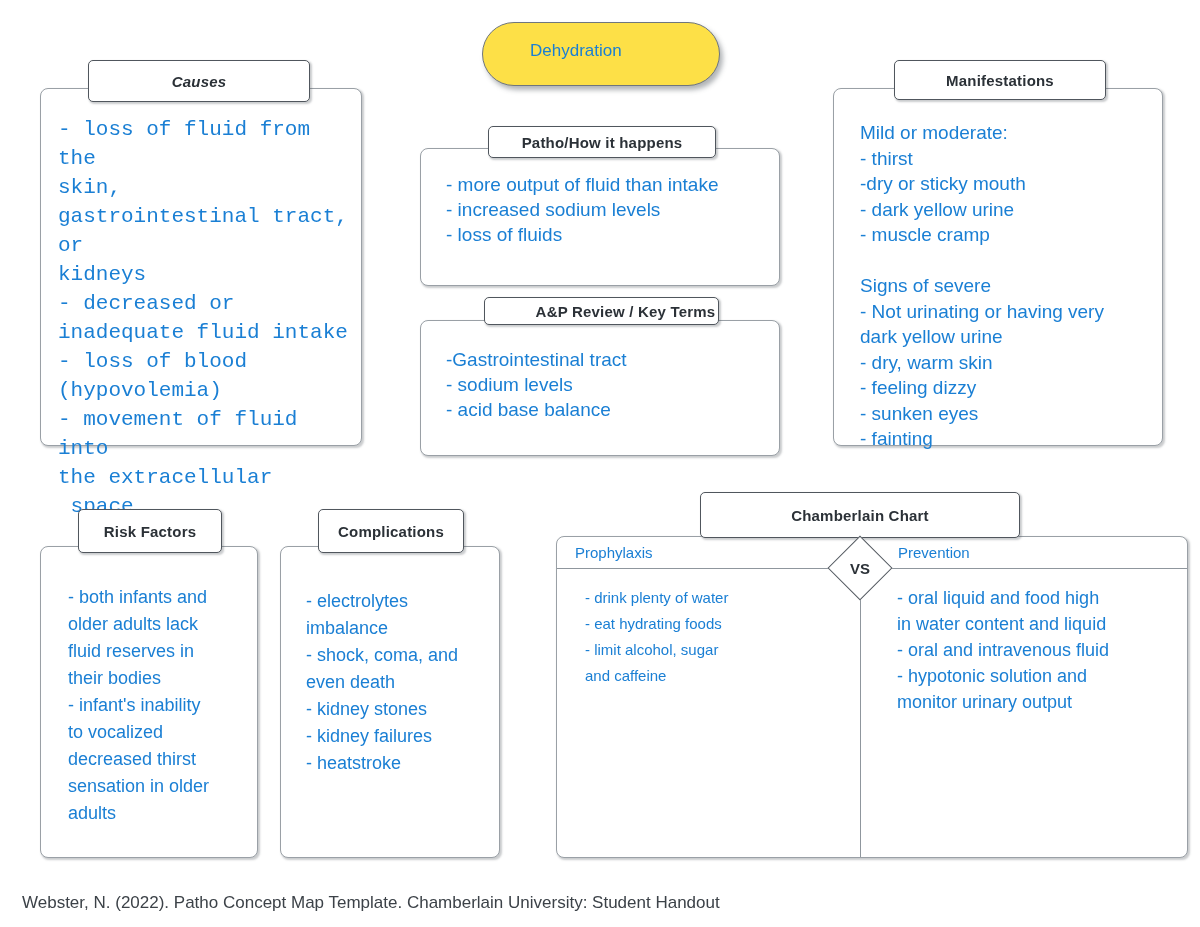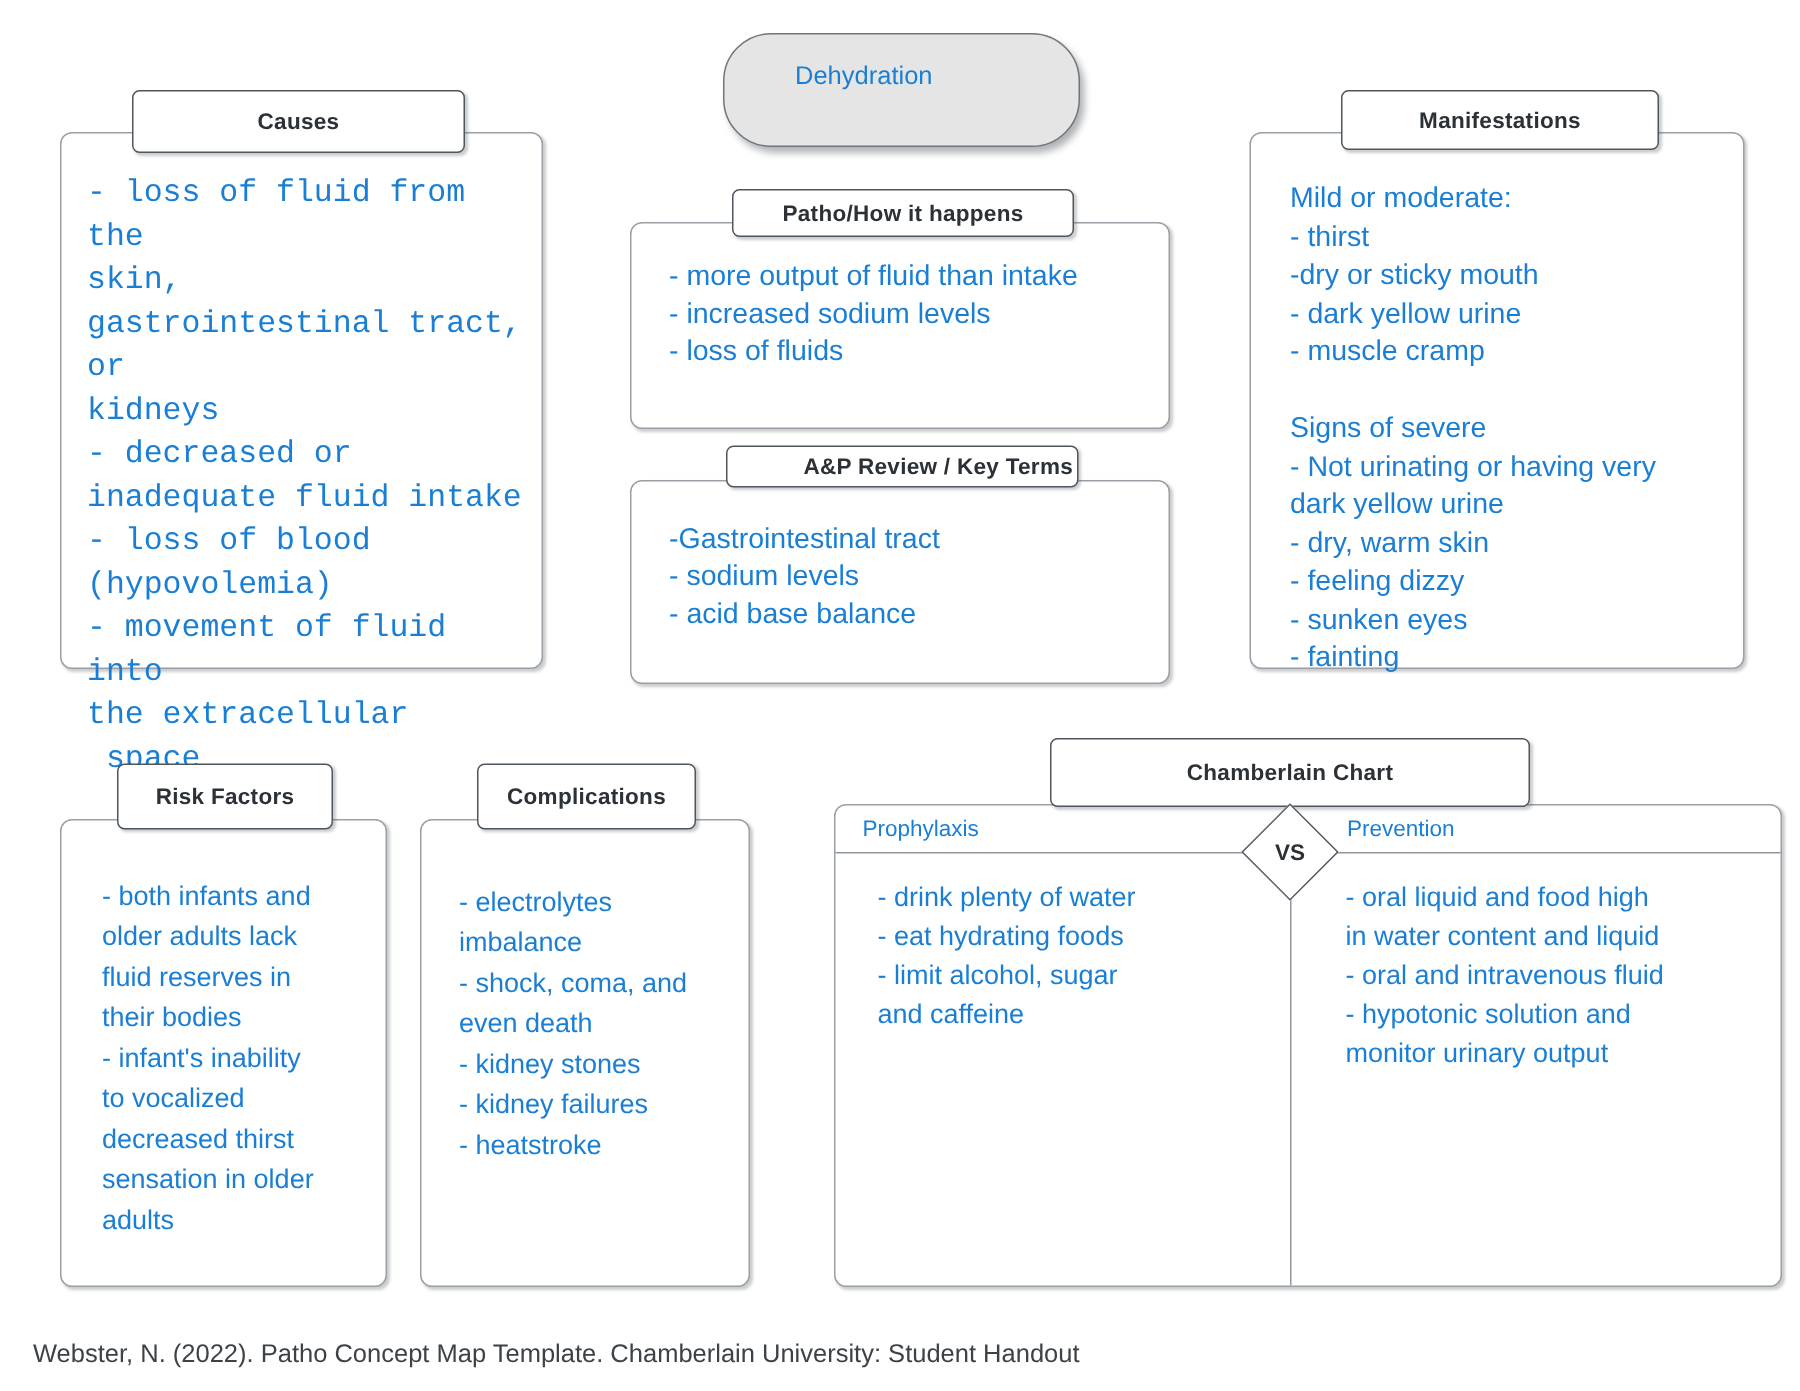--- a/index.html
+++ b/index.html
@@ -40,22 +40,22 @@
     position:absolute;
     color:#1a7fd4;
     font-size:19px;
     line-height:25px;
     white-space:pre-wrap;
     z-index:4;
   }
 
   
   #title-pill{
-    position:absolute;left:482px;top:22px;width:238px;height:76px;
-    background:#e5e5e5;
+    position:absolute;left:482px;top:22px;width:238px;height:64px;
+    background:#fde047;
     border:1.4px solid #6f767d;
     border-radius:32px;
     box-sizing:border-box;
     box-shadow:3px 4px 5px rgba(70,76,84,.42);
     z-index:6;
   }
   #title-pill .t{
     position:absolute;left:47px;top:18px;
     font-size:17px;color:#1a7fd4;white-space:nowrap;
   }
@@ -98,21 +98,21 @@
 </head>
 <body>
 
 <div class="canvas">
 
   <div id="title-pill">
     <span class="t">Dehydration</span>
   </div>
 
   <div class="body-box" style="left:40px;top:88px;width:322px;height:358px;"></div>
-  <div class="tab" style="left:88px;top:60px;width:222px;height:42px;">
+  <div class="tab" style="left:88px;top:60px;width:222px;height:42px;font-style:italic;">
     <span class="tab-label">Causes</span>
   </div>
   <div class="blue-text" style="left:58px;top:115px;width:292px;line-height:29px;font-size:21px;font-family:Liberation Mono, monospace;">- loss of fluid from the
 skin,
 gastrointestinal tract, or
 kidneys
 - decreased or
 inadequate fluid intake
 - loss of blood
 (hypovolemia)
@@ -189,21 +189,21 @@
   <div class="cmp-divider-v"></div>
 
   <div class="cmp-col-label" style="left:575px;top:544px;">Prophylaxis</div>
   <div class="cmp-col-label" style="left:898px;top:544px;">Prevention</div>
 
   <div id="vs-diamond">
     <div class="dia"></div>
     <div class="vs-label">VS</div>
   </div>
 
-  <div class="blue-text" style="left:585px;top:585px;width:262px;line-height:26px;font-size:18px;">- drink plenty of water
+  <div class="blue-text" style="left:585px;top:585px;width:262px;line-height:26px;font-size:15px;">- drink plenty of water
 - eat hydrating foods
 - limit alcohol, sugar
 and caffeine</div>
   <div class="blue-text" style="left:897px;top:585px;width:268px;line-height:26px;font-size:18px;">- oral liquid and food high
 in water content and liquid
 - oral and intravenous fluid
 - hypotonic solution and
 monitor urinary output</div>
 
   <div id="citation">Webster, N. (2022). Patho Concept Map Template. Chamberlain University: Student Handout</div>

